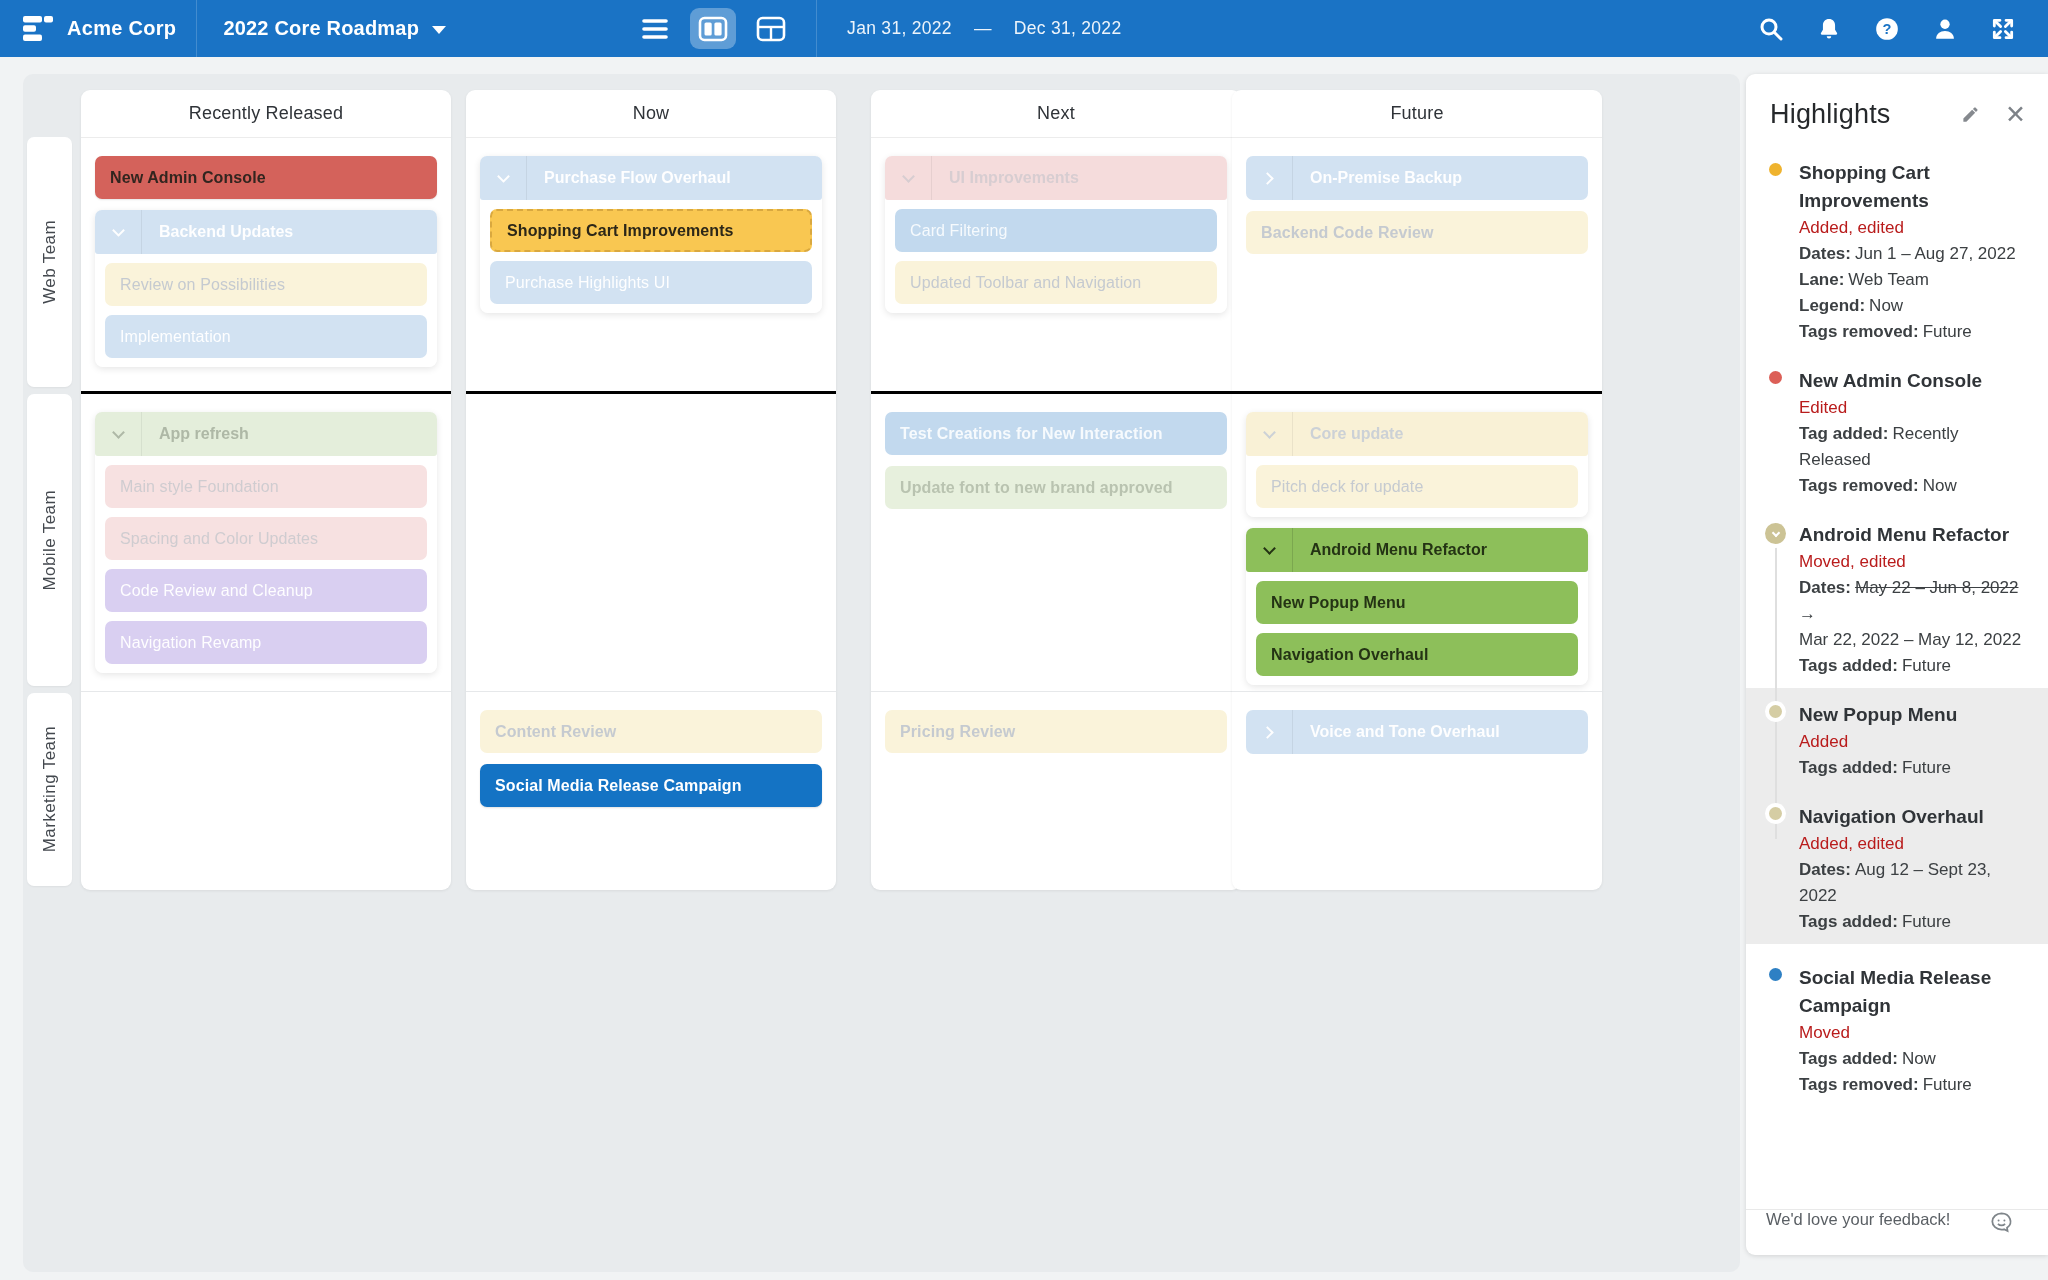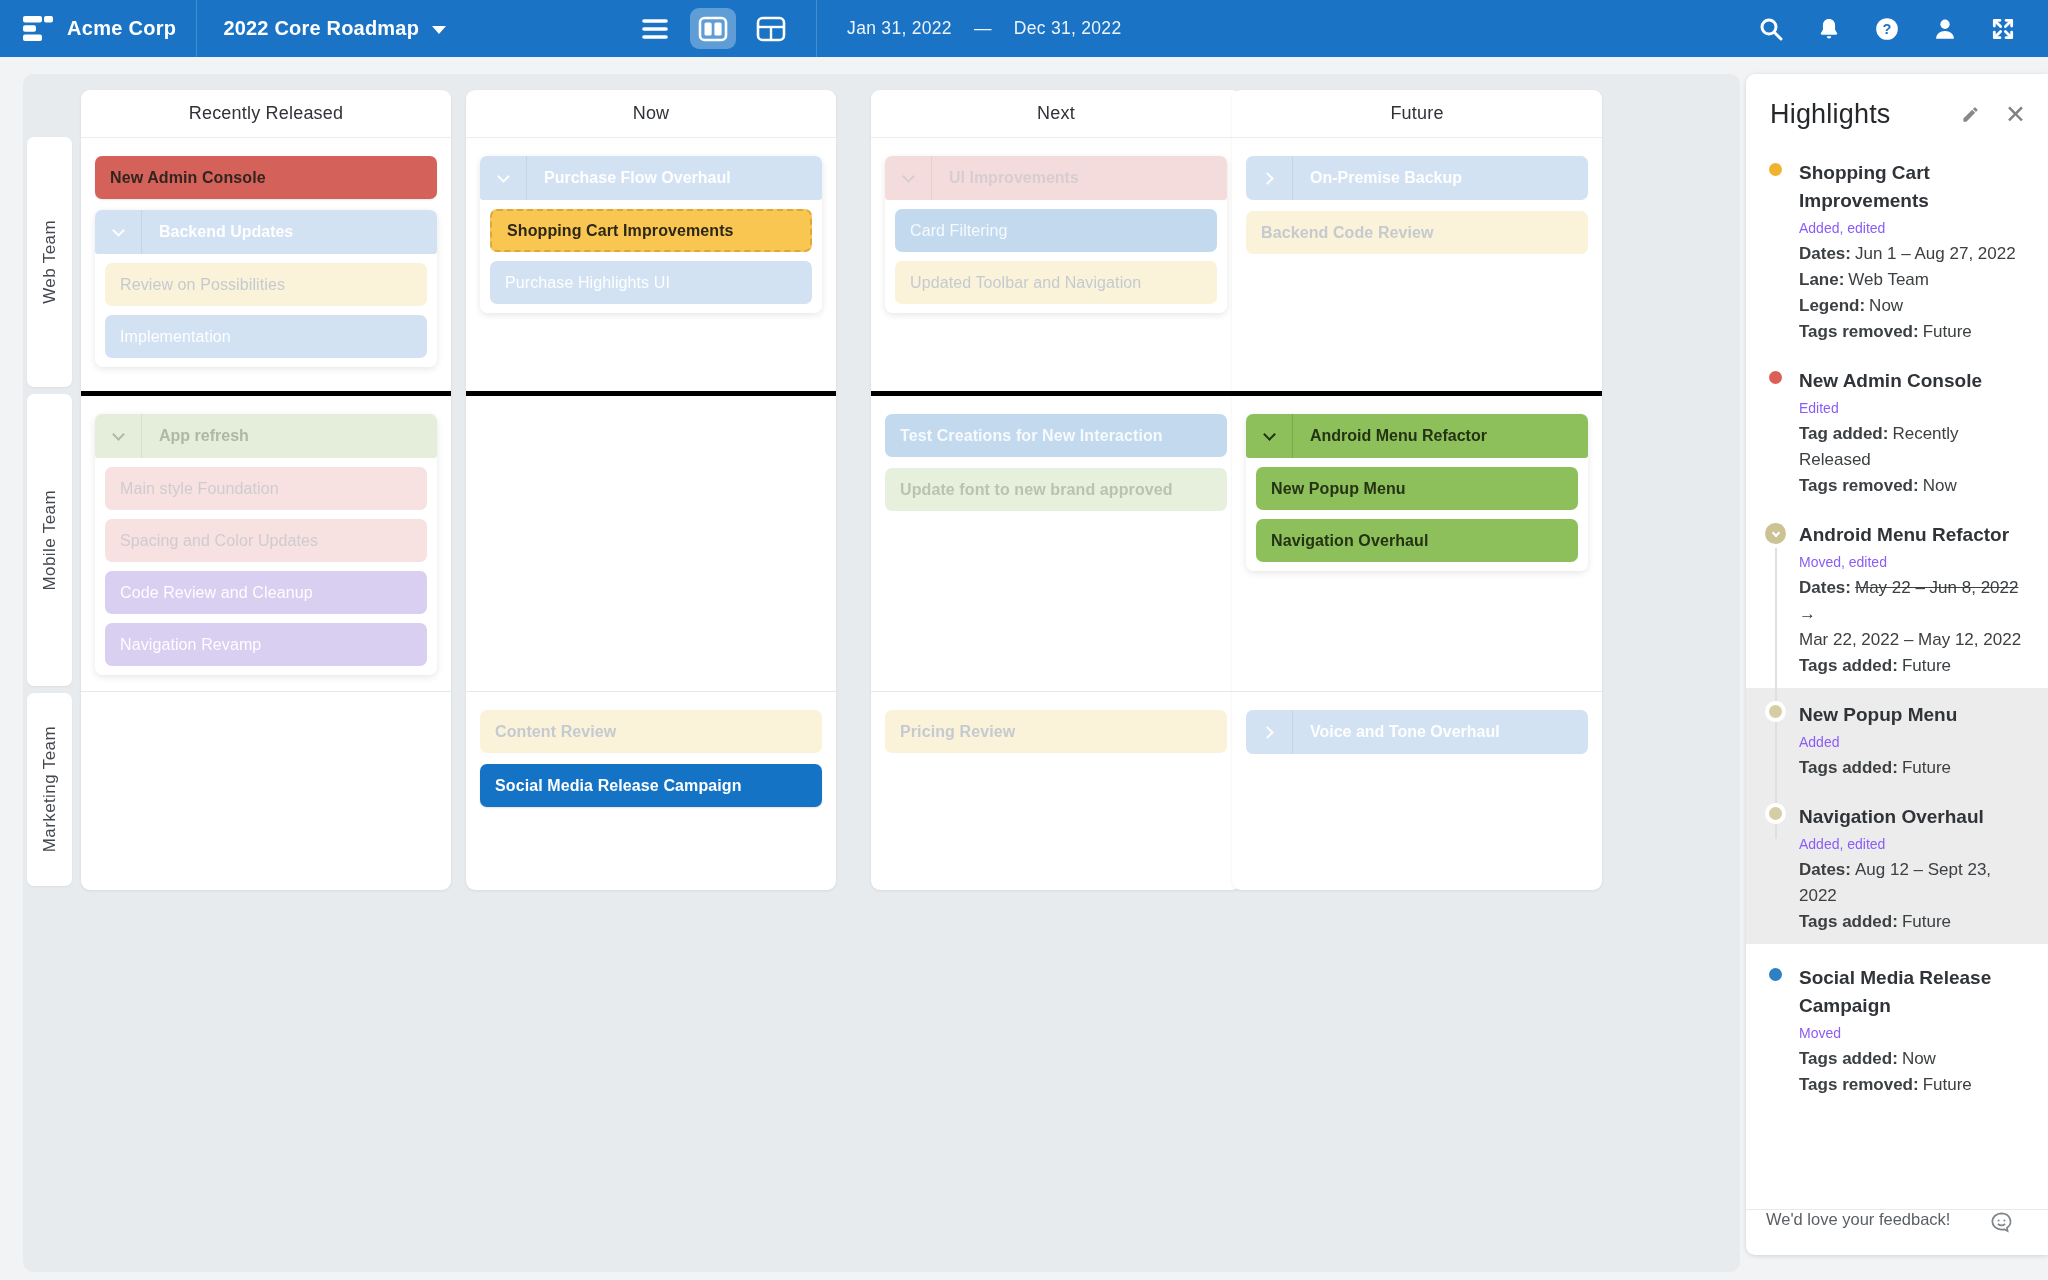--- a/index.html
+++ b/index.html
@@ -34,21 +34,21 @@
   .lane-label{position:absolute;left:4px;width:45px;background:#fff;border-radius:7px;
     display:flex;align-items:center;justify-content:center;box-shadow:0 1px 2px rgba(0,0,0,.05)}
   .lane-label span{writing-mode:vertical-rl;transform:rotate(180deg);font-size:17px;font-weight:500;
     color:#43484e;letter-spacing:.4px;white-space:nowrap}
   .col{position:absolute;top:16px;width:370px;height:800px;background:#fff;border-radius:9px;
     box-shadow:0 1px 3px rgba(0,0,0,.07)}
   .col-header{height:47px;display:flex;align-items:center;justify-content:center;font-size:18px;
     font-weight:500;color:#2f3338;letter-spacing:.2px}
   .cell{position:absolute;left:0;width:100%;padding:18px 14px;display:flex;flex-direction:column;gap:11px}
   .cell.web{top:47px;height:254px;border-top:1px solid #ececec}
-  .cell.mobile{top:301px;height:300px;border-top:5px solid #000000}
+  .cell.mobile{top:301px;height:300px;border-top:3px solid #000000}
   .cell.marketing{top:601px;height:199px;border-top:1px solid #e6e8ea}
 
   .card{min-height:43px;border-radius:7px;display:flex;align-items:center;padding:0 15px;
     font-size:16px;font-weight:600;letter-spacing:.1px;cursor:pointer}
   .group{border-radius:8px;background:rgba(255,255,255,.65);box-shadow:0 2px 7px rgba(0,0,0,.10);padding-bottom:9px}
   .group .card{margin:9px 10px 0;font-weight:500}
   .group-header{height:44px;border-radius:7px 7px 3px 3px;display:flex;align-items:stretch;
     font-size:16px;font-weight:600;cursor:pointer}
   .group-header.collapsed{border-radius:7px;min-height:44px}
   .chev-box{width:47px;display:flex;align-items:center;justify-content:center;border-right:1px solid rgba(0,0,0,.06)}
@@ -88,21 +88,21 @@
   .dot.big .chev{width:6px;height:6px;border-color:#fff;border-width:2px;margin-top:-2px}
   .b-gold{background:var(--bullet-gold)} .b-red{background:var(--bullet-red)}
   .b-khaki{background:var(--bullet-khaki)} .b-khaki-big{background:#ccc395}
   .b-blue{background:var(--bullet-blue)}
   .hl-item.ln .bullet-wrap::before{content:"";position:absolute;left:12.5px;width:2px;background:#dfdfdf;
     top:-10px;bottom:-13px}
   .hl-item.ln-start .bullet-wrap::before{top:0}
   .hl-item.ln-end .bullet-wrap::before{bottom:auto;height:46px}
   .hl-body{flex:1;min-width:0}
   .hl-title{font-size:19px;font-weight:600;color:#303438;line-height:28px}
-  .hl-status{font-size:14px;color:#8b5cf6;line-height:26px}
+  .hl-status{font-size:17px;color:#b91c1c;line-height:26px}
   .fld{font-size:17px;color:#3c4043;line-height:26px}
   .fld b{font-weight:700;margin-right:4px}
   .strike{text-decoration:line-through}
   .newdates{display:block}
   .hl-gray{background:#ececec}
   .panel-footer{position:absolute;left:0;right:0;bottom:0;height:46px;border-top:1px solid #e9e9e9;
     display:flex;align-items:flex-start;padding:0 34px 0 20px;gap:18px}
   .panel-footer .fb-text{font-size:16.5px;color:#5a5f64;flex:1}
 </style>
 </head>
@@ -290,20 +290,29 @@
       <div class="group-header collapsed blue-faded">
         <span class="chev-box">
             <i class="chev right"></i>
           </span>
         <span class="g-label">On-Premise Backup</span>
       </div>
       <div class="card yellow-faded">Backend Code Review</div>
     </div>
     <div class="cell mobile">
       <div class="group">
+        <div class="group-header yellow-faded-h">
+          <span class="chev-box">
+              <i class="chev"></i>
+            </span>
+          <span class="g-label">Core update</span>
+        </div>
+        <div class="card yellow-faded">Pitch deck for update</div>
+      </div>
+      <div class="group">
         <div class="group-header green-solid">
           <span class="chev-box">
               <i class="chev"></i>
             </span>
           <span class="g-label">Android  Menu Refactor</span>
         </div>
         <div class="card green-solid">New Popup Menu</div>
         <div class="card green-solid">Navigation Overhaul</div>
       </div>
     </div>

